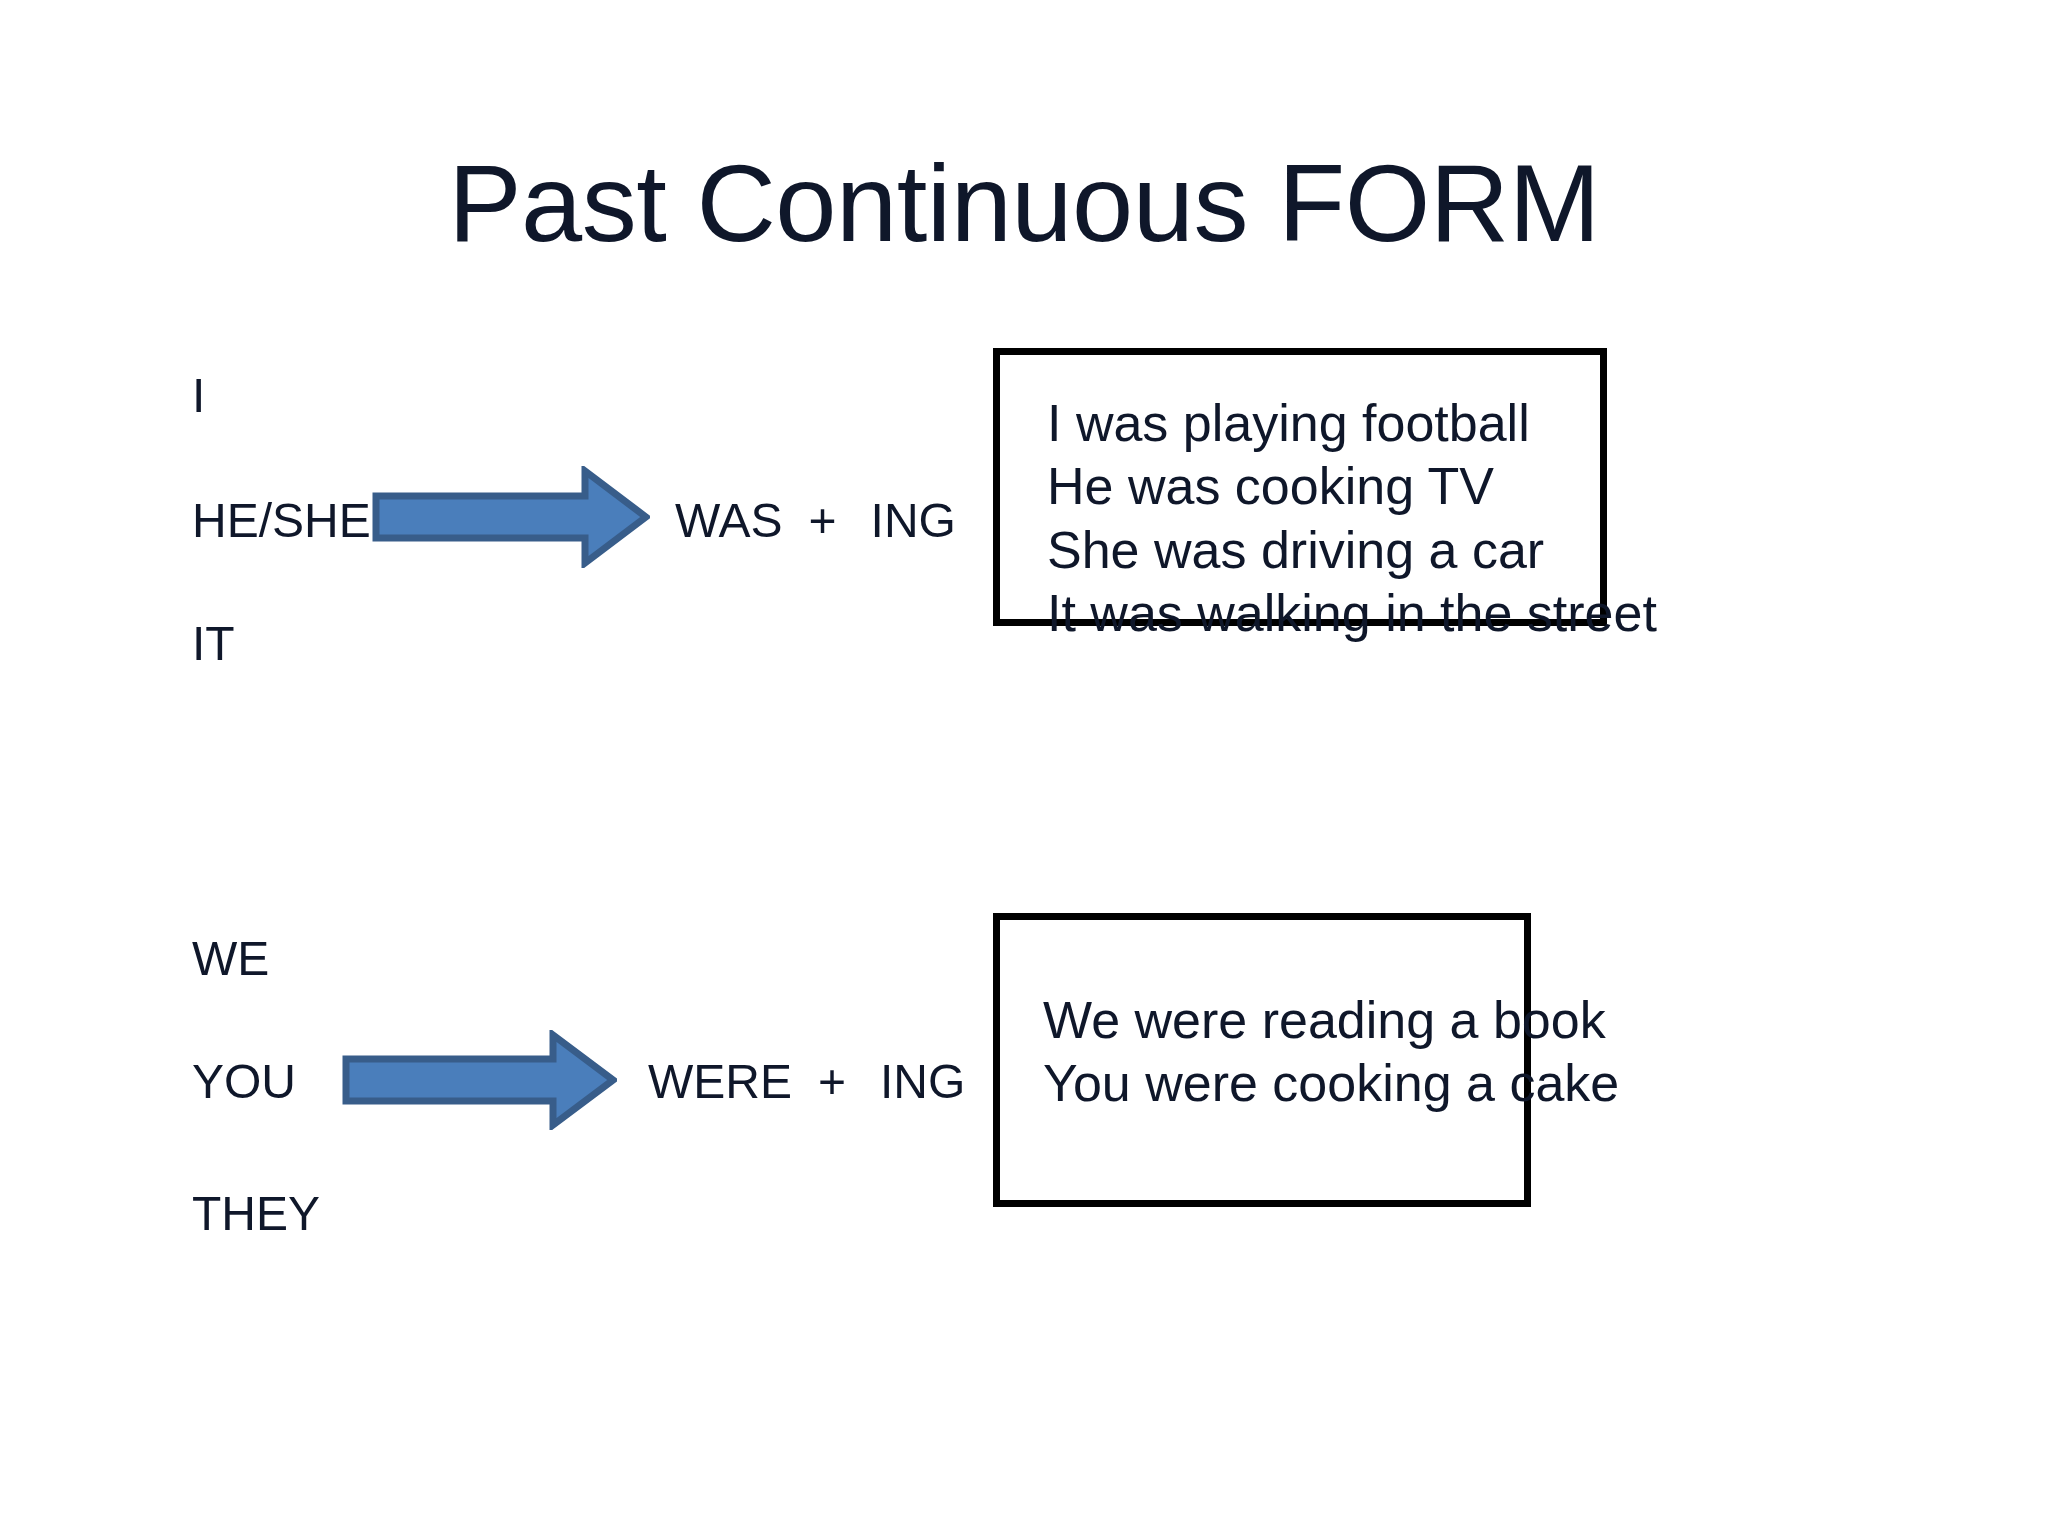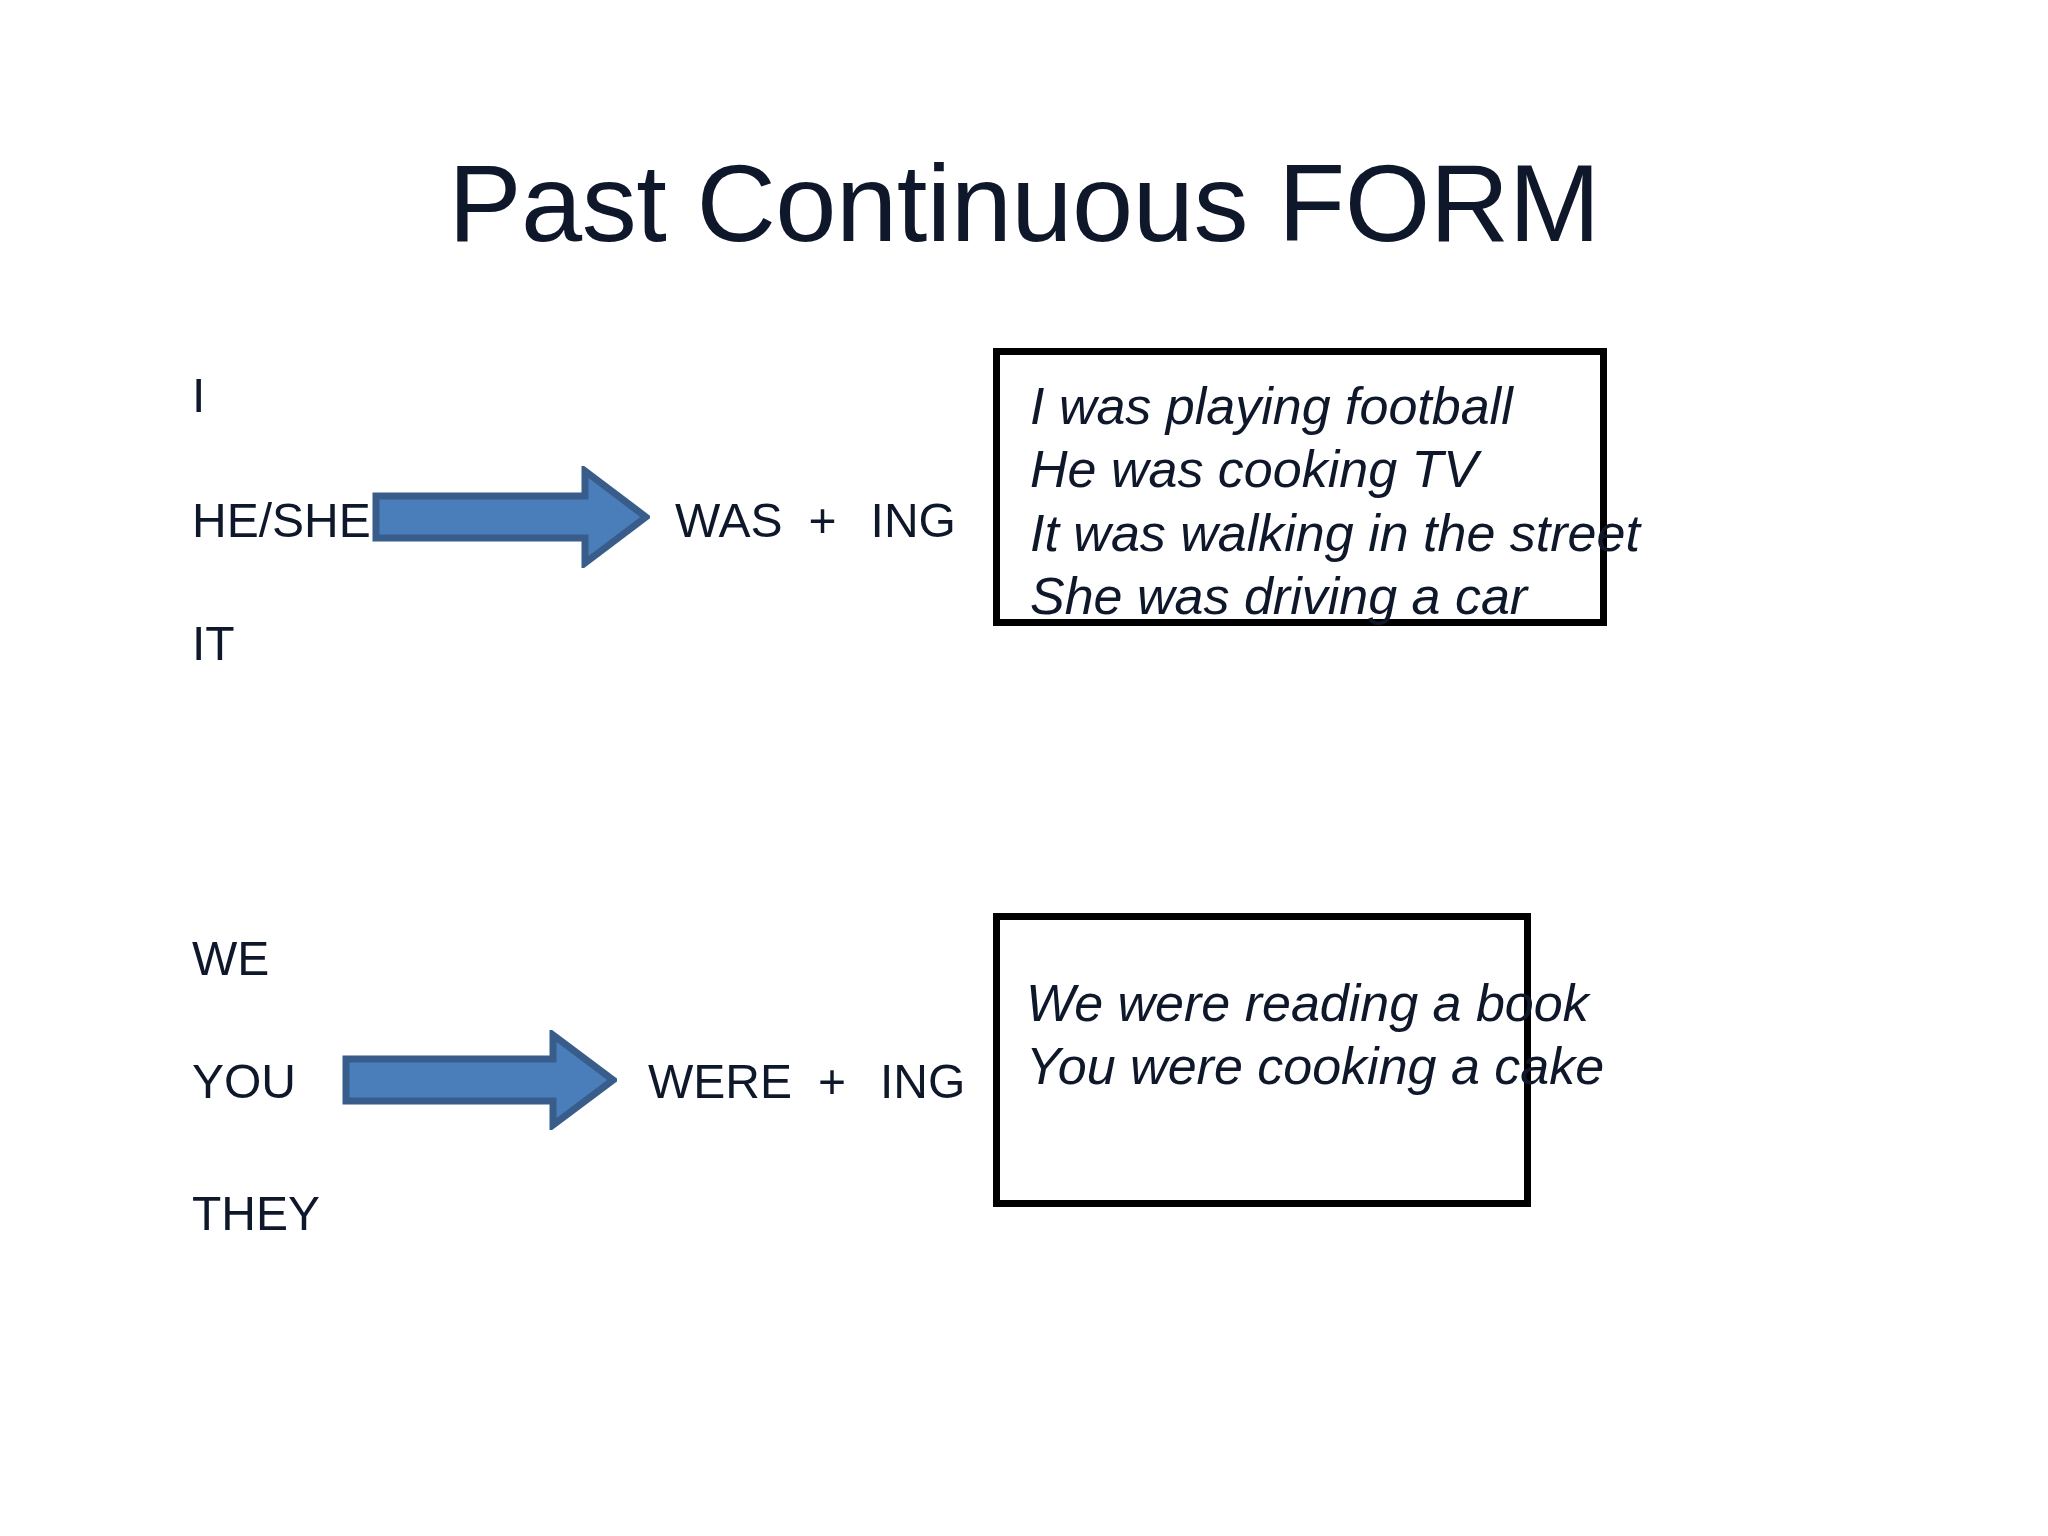--- a/index.html
+++ b/index.html
@@ -63,24 +63,23 @@
   }
 
   
   .example-box {
     position: absolute;
     box-sizing: border-box;
     border: 7px solid #000000;
     background: #ffffff;
   }
   .example-list {
-    margin: 0;
+    margin: 17px;
     padding: 0;
     list-style: none;
-    font-style: italic;
   }
   .example-line {
     font-size: 52px;
     line-height: 1.22;
     white-space: nowrap;
   }
 
   
   #box-group-1 { left: 993px; top: 348px; width: 614px; height: 278px; }
   #box-group-1 .example-list { padding: 20px 0 0 30px; }
@@ -109,22 +108,22 @@
     </svg>
 
     <div class="formula" style="left:675px; top:497px;">
       <span>WAS</span><span class="plus">+</span><span class="suffix">ING</span>
     </div>
 
     <div class="example-box" id="box-group-1">
       <ul class="example-list">
         <li class="example-line">I was playing football</li>
         <li class="example-line">He was cooking TV</li>
+        <li class="example-line">She was driving a car</li>
         <li class="example-line">It was walking in the street</li>
-        <li class="example-line">She was driving a car</li>
       </ul>
     </div>
   </div>
 
   <div>
 
     <div class="pronoun" style="top:935px;">WE</div>
 
     <div class="pronoun" style="top:1058px;">YOU</div>
 

